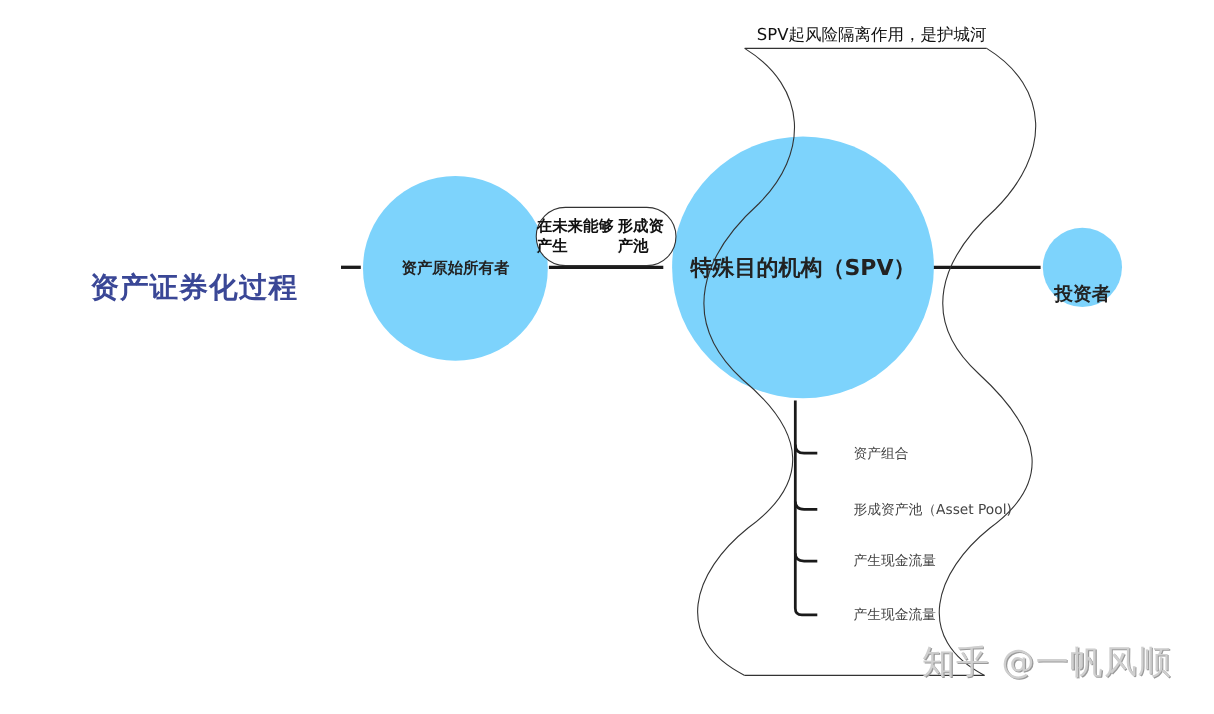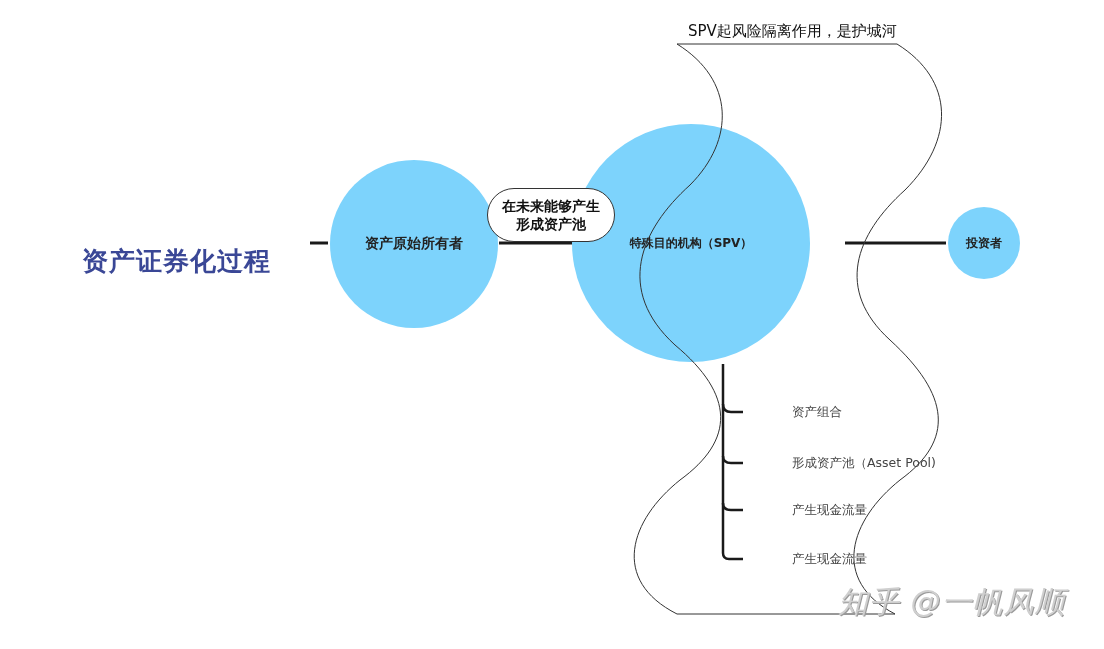--- a/index.html
+++ b/index.html
@@ -4,29 +4,29 @@
 <style>
   html, body { margin:0; padding:0; background:#ffffff; }
   body { width:1104px; height:649px; position:relative; overflow:hidden;
          font-family:"DejaVu Sans","Liberation Sans",sans-serif; }
   .abs { position:absolute; }
   svg.canvas { position:absolute; left:0; top:0; }
   .title { left:82px; top:244px; font-size:26px; font-weight:bold; color:#3a4796; letter-spacing:1px; white-space:nowrap; }
   .node { border-radius:50%; background:#7dd3fc; display:flex; align-items:center; justify-content:center;
           font-weight:bold; color:#222; white-space:nowrap; }
   .node-owner { left:330px; top:160px; width:168px; height:168px; font-size:14px; }
-  .node-spv   { left:572px; top:124px; width:238px; height:238px; font-size:12px; }
-  .node-inv   { left:948px; top:207px; width:72px; height:72px; font-size:12px; }
+  .node-spv   { left:611px; top:124px; width:238px; height:238px; font-size:20px; }
+  .node-inv   { left:948px; top:207px; width:72px; height:72px; font-size:17px;align-items:flex-end; }
   .bubble { left:487px; top:188px; width:128px; height:54px; border:1px solid #333; border-radius:28px; background:#fff;
-            display:flex; flex-direction:column; align-items:center; justify-content:center; font-size:14px;
+            display:flex; flex-direction:row; align-items:center; justify-content:center; font-size:14px;
             font-weight:bold; color:#111; line-height:18px; box-sizing:border-box; }
   .note { left:688px; top:22px; font-size:15px; font-weight:normal; color:#111; white-space:nowrap; }
-  .branch { left:792px; font-size:12.5px; color:#444; white-space:nowrap; }
+  .branch { left:776px; font-size:12.5px; color:#444; white-space:nowrap; }
   .watermark { left:838px; top:582px; font-size:30px; color:#cfcfcf; white-space:nowrap;
-               text-shadow:1px 1px 0 #9a9a9a; letter-spacing:1px;font-style:italic; }
+               text-shadow:1px 1px 0 #9a9a9a; letter-spacing:1px; }
 </style>
 </head>
 <body>
 
 <svg class="canvas" width="1104" height="649">
 
   <line x1="310" y1="243" x2="328" y2="243" stroke="#1a1a1a" stroke-width="3"></line>
 
   <line x1="499" y1="243" x2="603" y2="243" stroke="#1a1a1a" stroke-width="3"></line>
 

